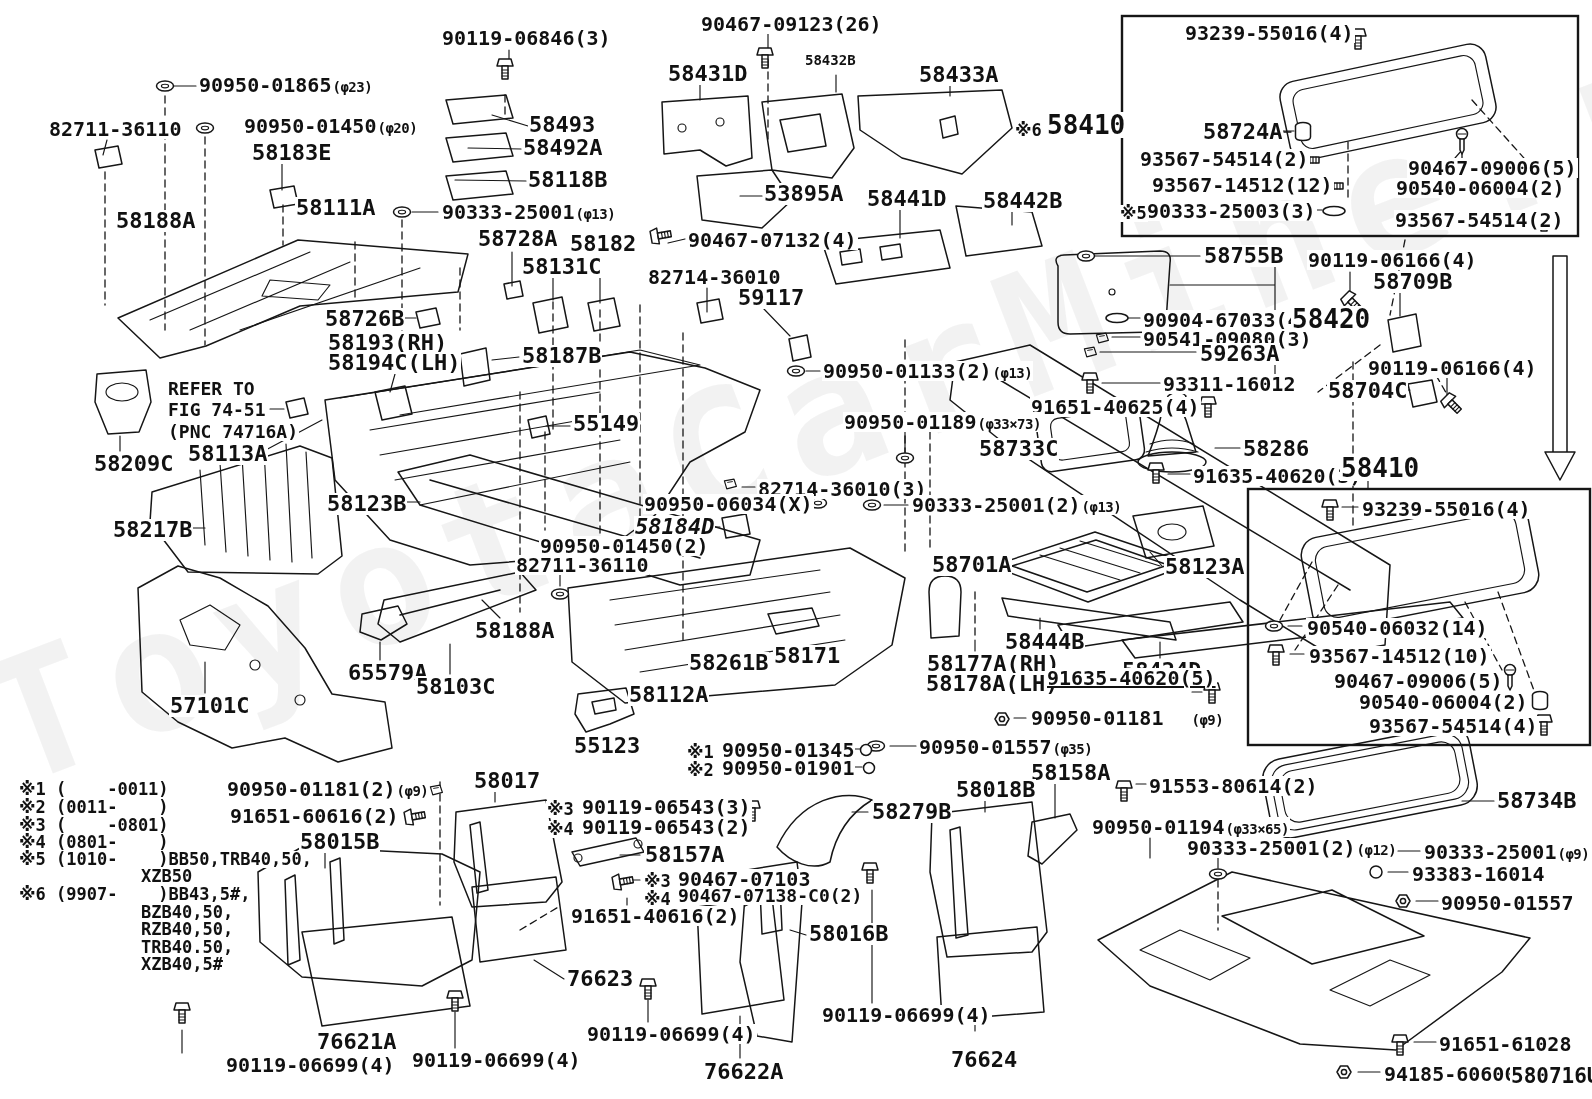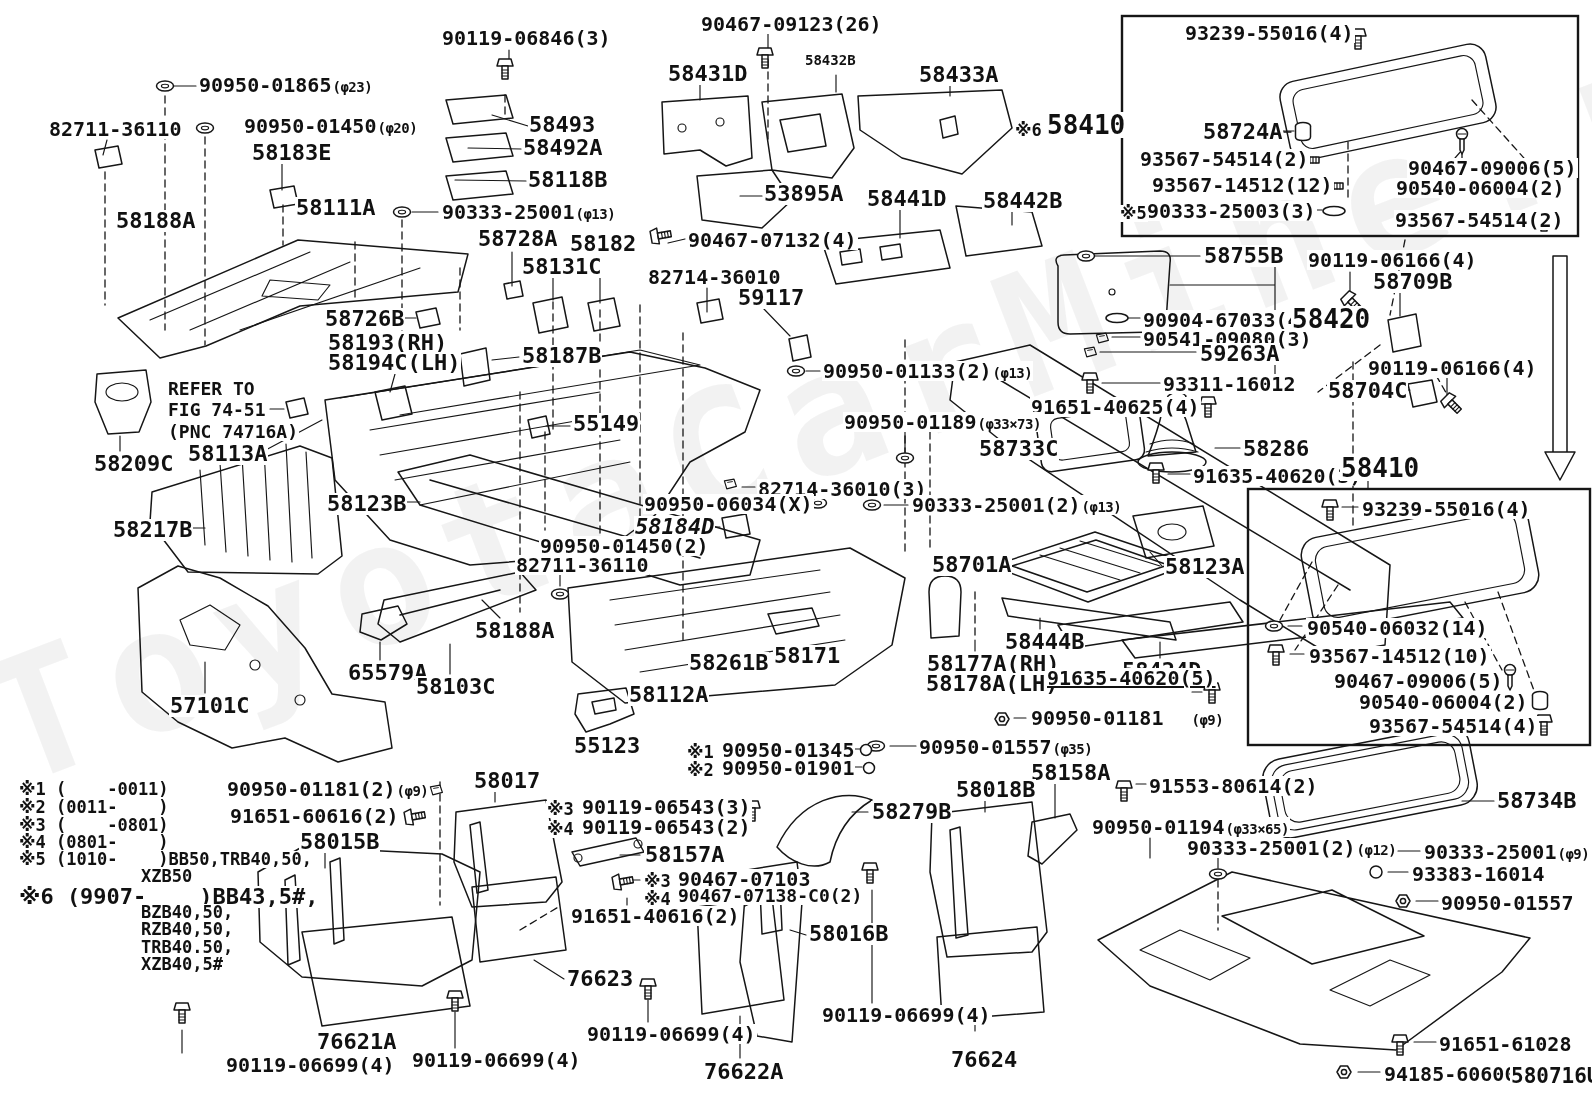--- a/index.html
+++ b/index.html
@@ -340,21 +340,21 @@
     <div class="lbl" style="left: 1308px; top: 646px;"><span class="m">93567-14512(10)</span></div>
     <div class="lbl" style="left: 1333px; top: 671px;"><span class="m">90467-09006(5)</span></div>
     <div class="lbl" style="left: 1358px; top: 692px;"><span class="m">90540-06004(2)</span></div>
     <div class="lbl" style="left: 1368px; top: 716px;"><span class="m">93567-54514(4)</span></div>
     <div class="lbl" style="left: 18px; top: 781px; font-size: 17px;"><span class="m">※1 (    -0011)</span></div>
     <div class="lbl" style="left: 18px; top: 799px; font-size: 17px;"><span class="m">※2 (0011-    )</span></div>
     <div class="lbl" style="left: 18px; top: 817px; font-size: 17px;"><span class="m">※3 (    -0801)</span></div>
     <div class="lbl" style="left: 18px; top: 834px; font-size: 17px;"><span class="m">※4 (0801-    )</span></div>
     <div class="lbl" style="left: 18px; top: 851px; font-size: 17px;"><span class="m">※5 (1010-    )BB50,TRB40,50,</span></div>
     <div class="lbl" style="left: 140px; top: 868px; font-size: 17px;"><span class="m">XZB50</span></div>
-    <div class="lbl" style="left: 18px; top: 886px; font-size: 22px;"><span class="m">※6 (9907-    )BB43,5#,</span></div>
+    <div class="lbl" style="left: 18px; top: 886px; font-size: 17px;"><span class="m">※6 (9907-    )BB43,5#,</span></div>
     <div class="lbl" style="left: 140px; top: 904px; font-size: 17px;"><span class="m">BZB40,50,</span></div>
     <div class="lbl" style="left: 140px; top: 921px; font-size: 17px;"><span class="m">RZB40,50,</span></div>
     <div class="lbl" style="left: 140px; top: 939px; font-size: 17px;"><span class="m">TRB40.50,</span></div>
     <div class="lbl" style="left: 140px; top: 956px; font-size: 17px;"><span class="m">XZB40,5#</span></div>
     <div class="lbl" style="left: 226px; top: 779px;"><span class="m">90950-01181(2)</span><span class="sub">(φ9)</span></div>
     <div class="lbl" style="left: 229px; top: 806px;"><span class="m">91651-60616(2)</span></div>
     <div class="lbl" style="left: 299px; top: 831px; font-size: 22px;"><span class="m">58015B</span></div>
     <div class="lbl" style="left: 473px; top: 770px; font-size: 22px;"><span class="m">58017</span></div>
     <div class="lbl" style="left: 546px; top: 801px; font-size: 17px;"><span class="m">※3</span></div>
     <div class="lbl" style="left: 581px; top: 797px;"><span class="m">90119-06543(3)</span></div>

